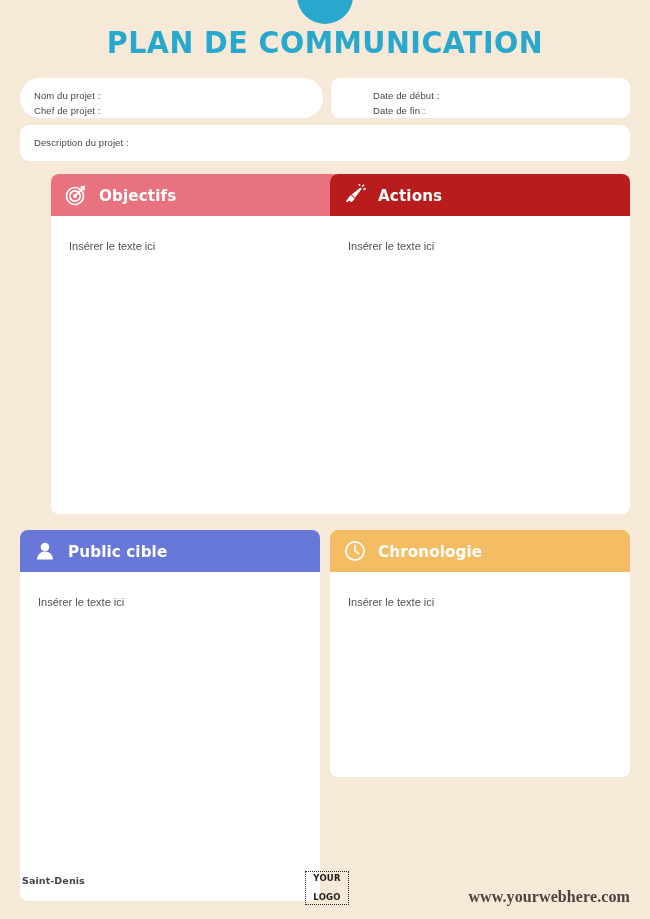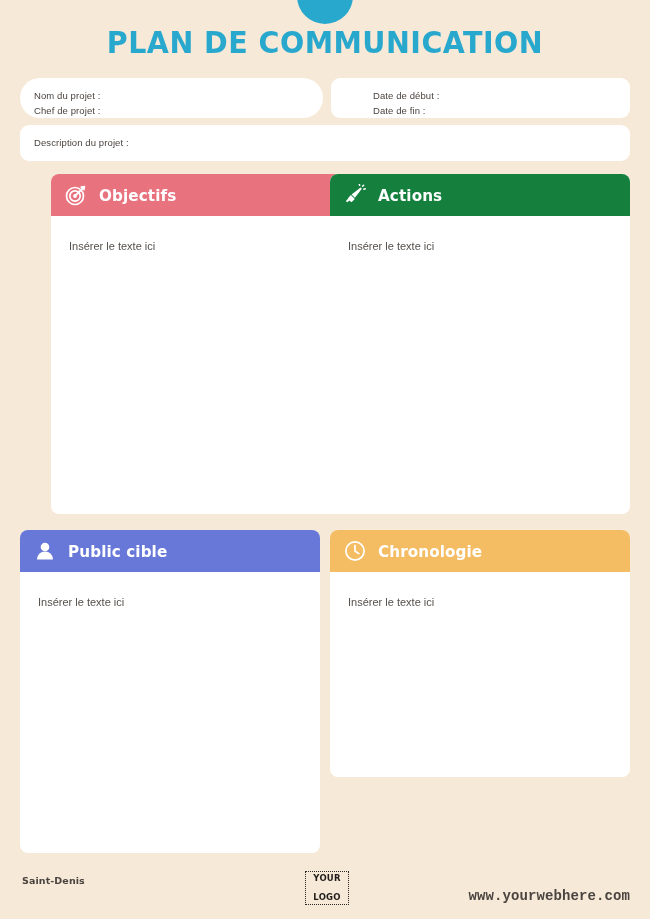--- a/index.html
+++ b/index.html
@@ -66,21 +66,21 @@
     position: absolute;
     background: #FFFFFF;
     border-radius: 8px;
     overflow: hidden;
     box-sizing: border-box;
     display: flex;
     flex-direction: column;
   }
   #card-objectifs { left: 20px;  top: 174px; width: 300px; height: 340px; margin-left: 31px; }
   #card-actions   { left: 330px; top: 174px; width: 300px; height: 340px; }
-  #card-public    { left: 20px;  top: 530px; width: 300px; height: 323px; }
+  #card-public    { left: 20px;  top: 530px; width: 300px; height: 371px; }
   #card-chrono    { left: 330px; top: 530px; width: 300px; height: 247px; }
 
   .card-header {
     height: 42px;
     display: flex;
     align-items: center;
     padding-left: 14px;
     gap: 12px;
     flex: 0 0 auto;
   }
@@ -141,23 +141,23 @@
     font-family: "DejaVu Sans", sans-serif;
     font-weight: bold;
     font-size: 8.5px;
     color: #1F1C1A;
     letter-spacing: 0.2px;
   }
   .footer-web {
     position: absolute;
     right: 20px;
     top: 888px;
-    font-family: Liberation Mono, monospace;
-    font-weight: bold;
-    font-size: 14px;
+    font-family: Liberation Serif, serif;
+    font-weight: bold;
+    font-size: 16px;
     color: #4A4440;
     letter-spacing: 0.1px;
   }
 </style>
 </head>
 <body>
 
 <div class="top-dot"></div>
 
 <div class="title">PLAN DE COMMUNICATION</div>
@@ -186,21 +186,21 @@
         <path d="M10 12 L19 3" stroke="#fff" stroke-width="1.8" stroke-linecap="round"></path>
         <path d="M16.2 3.1 L19.4 2.6 L18.9 5.8" fill="none" stroke="#fff" stroke-width="1.6" stroke-linecap="round" stroke-linejoin="round"></path>
       </svg>
     </span>
     <span class="card-title">Objectifs</span>
   </div>
   <div class="card-body">Insérer le texte ici</div>
 </div>
 
 <div class="card" id="card-actions">
-  <div class="card-header" style="background:#15803d">
+  <div class="card-header" style="background:#b91c1c">
     <span class="icon">
       <svg width="22" height="22" viewBox="0 0 22 22">
         <path d="M16.6 3.6 L7.6 10.4 L10.9 13.7 L17.8 4.8 Z" fill="#fff"></path>
         <path d="M6.9 11.1 L4.6 13.4 a1.6 1.6 0 0 0 0 2.3 l1.6 1.6 a1.6 1.6 0 0 0 2.3 0 l2.3-2.3 Z" fill="#fff"></path>
         <path d="M5.4 14.9 L3.2 17.1" stroke="#fff" stroke-width="2.1" stroke-linecap="round"></path>
         <path d="M18.6 2.3 L19.6 1.3" stroke="#fff" stroke-width="1.5" stroke-linecap="round"></path>
         <path d="M19.9 5.2 L21.2 4.8" stroke="#fff" stroke-width="1.5" stroke-linecap="round"></path>
         <path d="M15.6 1.3 L15.3 0.1" stroke="#fff" stroke-width="1.5" stroke-linecap="round"></path>
       </svg>
     </span>

